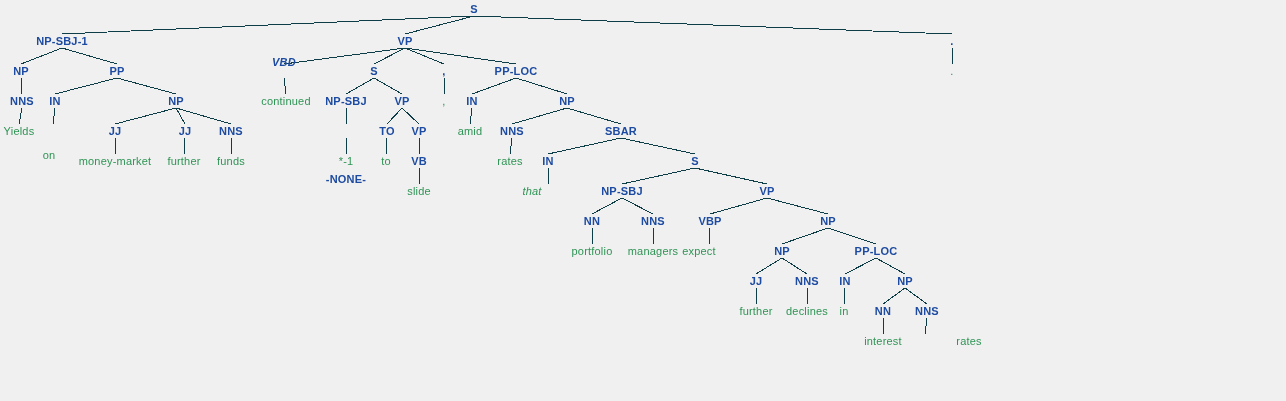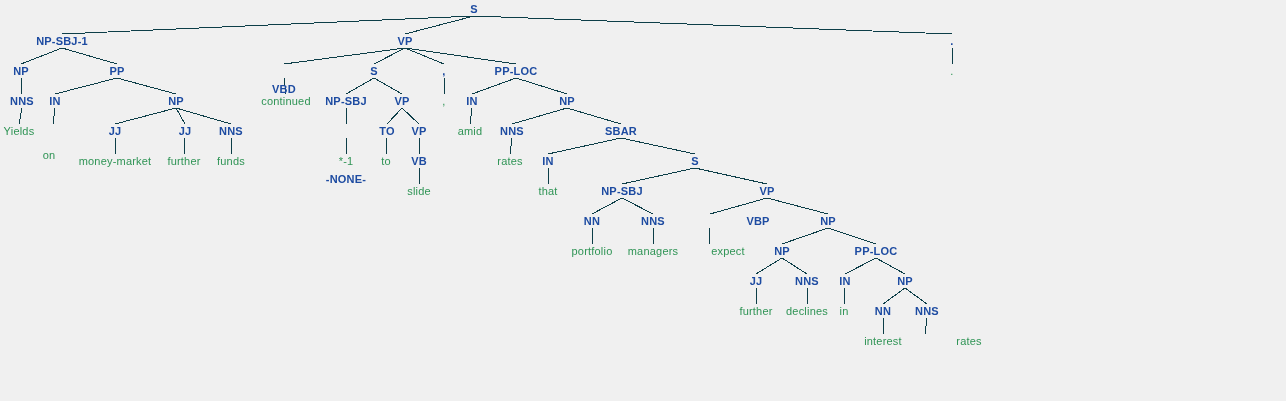--- a/index.html
+++ b/index.html
@@ -98,21 +98,21 @@
       <line x1="883" y1="318" x2="883" y2="334" stroke="#0d3e48" stroke-width="1"></line>
       <line x1="927" y1="318" x2="925" y2="334" stroke="#0d3e48" stroke-width="1"></line>
       <line x1="952" y1="48" x2="952" y2="64" stroke="#0d3e48" stroke-width="1"></line>
     </svg>
     <div class="node tag" style="left: 474px; top: 3px; color: rgb(29, 75, 161);">S</div>
     <div class="node tag" style="left: 62px; top: 35px; color: rgb(29, 75, 161);">NP-SBJ-1</div>
     <div class="node tag" style="left: 405px; top: 35px; color: rgb(29, 75, 161);">VP</div>
     <div class="node tag" style="left: 952px; top: 35px; color: rgb(29, 75, 161);">.</div>
     <div class="node tag" style="left: 21px; top: 65px; color: rgb(29, 75, 161);">NP</div>
     <div class="node tag" style="left: 117px; top: 65px; color: rgb(29, 75, 161);">PP</div>
-    <div class="node tag" style="left: 284px; top: 83px; color: rgb(29, 75, 161);">VBD</div>
+    <div class="node tag" style="left: 284px; top: 56px; color: rgb(29, 75, 161); font-style: italic;">VBD</div>
     <div class="node tag" style="left: 374px; top: 65px; color: rgb(29, 75, 161);">S</div>
     <div class="node tag" style="left: 444px; top: 65px; color: rgb(29, 75, 161);">,</div>
     <div class="node tag" style="left: 516px; top: 65px; color: rgb(29, 75, 161);">PP-LOC</div>
     <div class="node word" style="left: 952px; top: 65px; color: rgb(47, 148, 85);">.</div>
     <div class="node tag" style="left: 22px; top: 95px; color: rgb(29, 75, 161);">NNS</div>
     <div class="node tag" style="left: 55px; top: 95px; color: rgb(29, 75, 161);">IN</div>
     <div class="node tag" style="left: 176px; top: 95px; color: rgb(29, 75, 161);">NP</div>
     <div class="node word" style="left: 286px; top: 95px; color: rgb(47, 148, 85);">continued</div>
     <div class="node tag" style="left: 346px; top: 95px; color: rgb(29, 75, 161);">NP-SBJ</div>
     <div class="node tag" style="left: 402px; top: 95px; color: rgb(29, 75, 161);">VP</div>
@@ -133,30 +133,30 @@
     <div class="node word" style="left: 115px; top: 155px; color: rgb(47, 148, 85);">money-market</div>
     <div class="node word" style="left: 184px; top: 155px; color: rgb(47, 148, 85);">further</div>
     <div class="node word" style="left: 231px; top: 155px; color: rgb(47, 148, 85);">funds</div>
     <div class="node word" style="left: 346px; top: 155px; color: rgb(47, 148, 85);">*-1</div>
     <div class="node word" style="left: 386px; top: 155px; color: rgb(47, 148, 85);">to</div>
     <div class="node tag" style="left: 419px; top: 155px; color: rgb(29, 75, 161);">VB</div>
     <div class="node word" style="left: 510px; top: 155px; color: rgb(47, 148, 85);">rates</div>
     <div class="node tag" style="left: 548px; top: 155px; color: rgb(29, 75, 161);">IN</div>
     <div class="node tag" style="left: 695px; top: 155px; color: rgb(29, 75, 161);">S</div>
     <div class="node word" style="left: 419px; top: 185px; color: rgb(47, 148, 85);">slide</div>
-    <div class="node word" style="left: 548px; top: 185px; color: rgb(47, 148, 85);">that</div>
+    <div class="node word" style="left: 532px; top: 185px; color: rgb(47, 148, 85); font-style: italic;">that</div>
     <div class="node tag" style="left: 622px; top: 185px; color: rgb(29, 75, 161);">NP-SBJ</div>
     <div class="node tag" style="left: 767px; top: 185px; color: rgb(29, 75, 161);">VP</div>
     <div class="node tag" style="left: 592px; top: 215px; color: rgb(29, 75, 161);">NN</div>
     <div class="node tag" style="left: 653px; top: 215px; color: rgb(29, 75, 161);">NNS</div>
-    <div class="node tag" style="left: 710px; top: 215px; color: rgb(29, 75, 161); margin-left: 48px;">VBP</div>
+    <div class="node tag" style="left: 710px; top: 215px; color: rgb(29, 75, 161);">VBP</div>
     <div class="node tag" style="left: 828px; top: 215px; color: rgb(29, 75, 161);">NP</div>
     <div class="node word" style="left: 592px; top: 245px; color: rgb(47, 148, 85);">portfolio</div>
     <div class="node word" style="left: 653px; top: 245px; color: rgb(47, 148, 85);">managers</div>
-    <div class="node word" style="left: 728px; top: 245px; color: rgb(47, 148, 85);">expect</div>
+    <div class="node word" style="left: 699px; top: 245px; color: rgb(47, 148, 85);">expect</div>
     <div class="node tag" style="left: 782px; top: 245px; color: rgb(29, 75, 161);">NP</div>
     <div class="node tag" style="left: 876px; top: 245px; color: rgb(29, 75, 161);">PP-LOC</div>
     <div class="node tag" style="left: 756px; top: 275px; color: rgb(29, 75, 161);">JJ</div>
     <div class="node tag" style="left: 807px; top: 275px; color: rgb(29, 75, 161);">NNS</div>
     <div class="node tag" style="left: 845px; top: 275px; color: rgb(29, 75, 161);">IN</div>
     <div class="node tag" style="left: 905px; top: 275px; color: rgb(29, 75, 161);">NP</div>
     <div class="node word" style="left: 756px; top: 305px; color: rgb(47, 148, 85);">further</div>
     <div class="node word" style="left: 807px; top: 305px; color: rgb(47, 148, 85); text-align: center;">declines</div>
     <div class="node word" style="left: 844px; top: 305px; color: rgb(47, 148, 85);">in</div>
     <div class="node tag" style="left: 883px; top: 305px; color: rgb(29, 75, 161);">NN</div>

